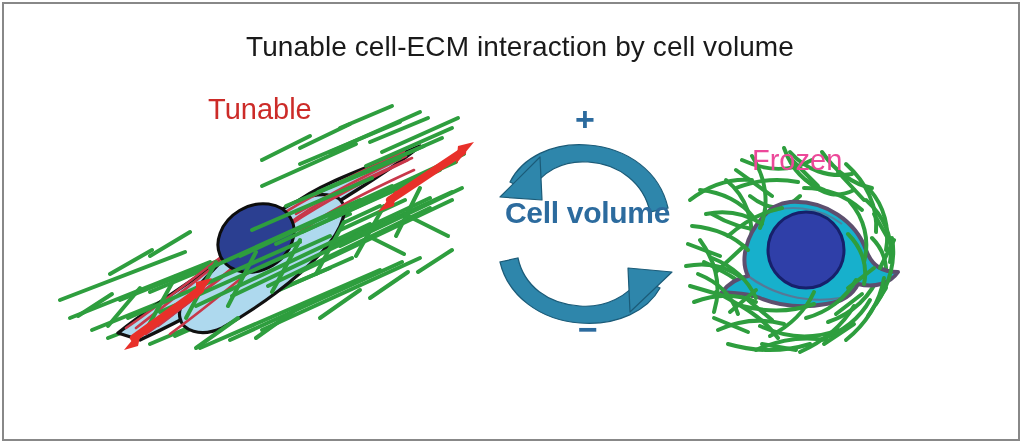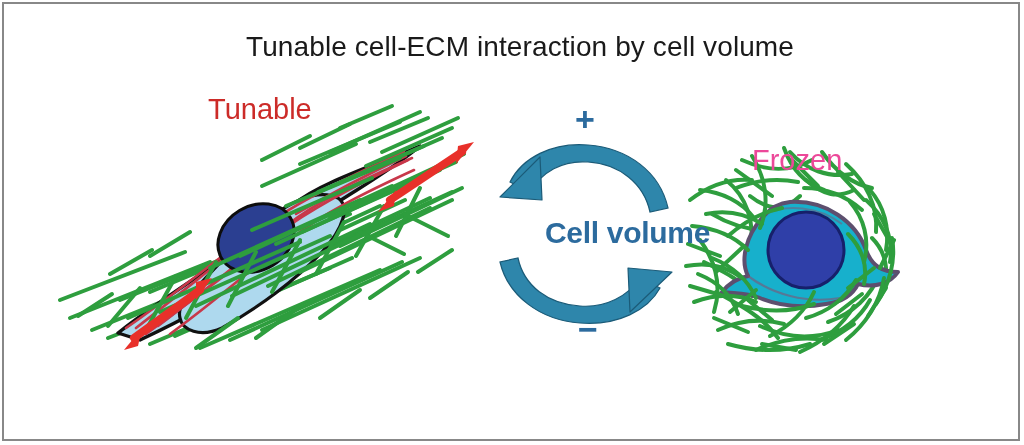--- a/index.html
+++ b/index.html
@@ -68,24 +68,23 @@
   }
   .cycle-text {
     position: absolute;
     font-family: "Liberation Sans", sans-serif;
     font-weight: bold;
     color: #2c6b9e;
     white-space: nowrap;
   }
   #cycle-center-label {
     left: 505px;
-    top: 216px;
+    top: 196px;
     font-size: 30px;
     letter-spacing: -0.3px;
-    margin-left: 40px;
   }
   #cycle-plus-sign {
     left: 575px;
     top: 102px;
     font-size: 34px;
     line-height: 1;
   }
   #cycle-minus-sign {
     left: 578px;
     top: 312px;

